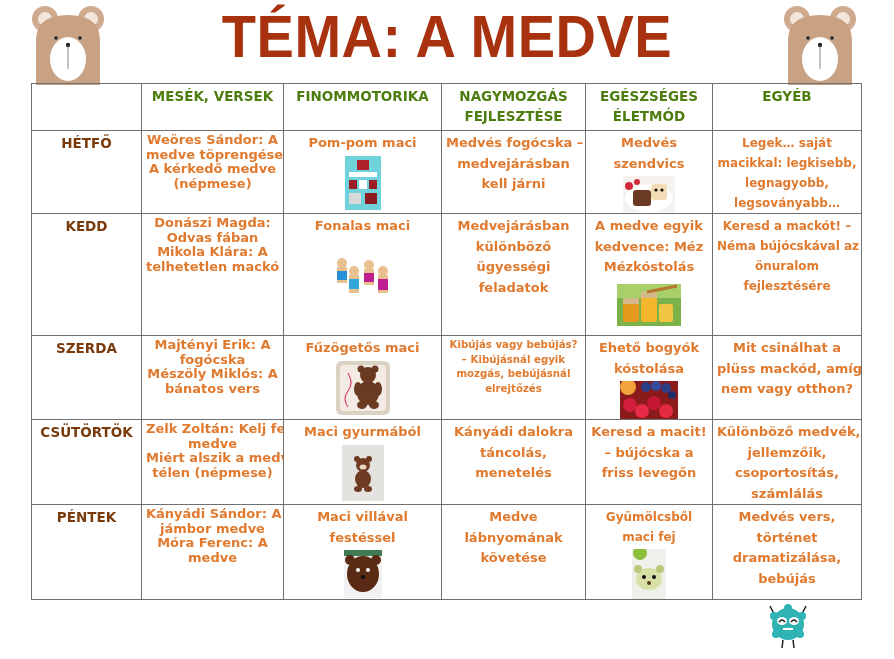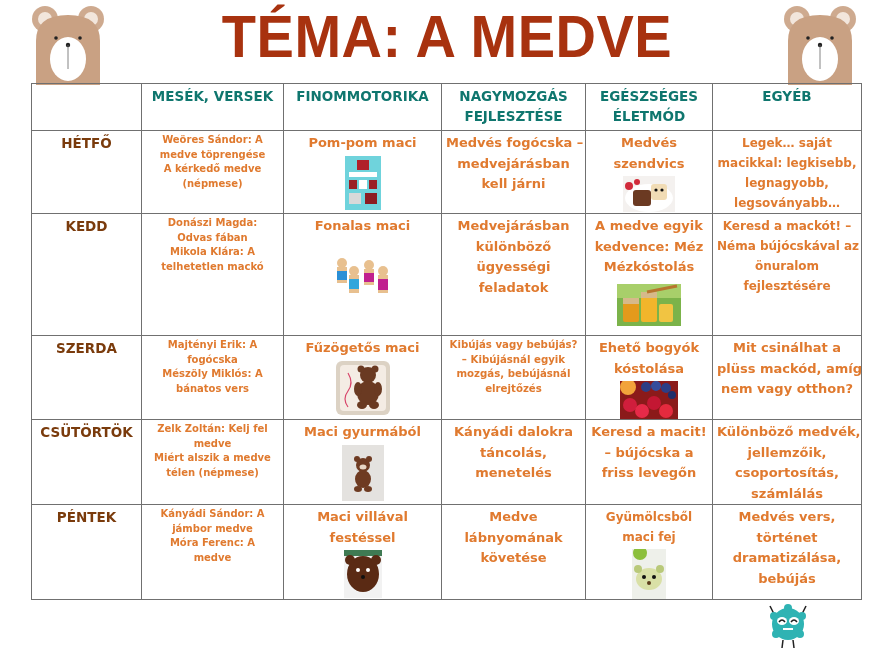--- a/index.html
+++ b/index.html
@@ -18,24 +18,24 @@
 
   table.plan {
     position: absolute; left: 31px; top: 83px;
     border-collapse: collapse; table-layout: fixed;
     width: 830px;
   }
   table.plan td, table.plan th {
     border: 1.3px solid #707070; vertical-align: top; text-align: center;
     padding: 2px 4px 0 4px; overflow: hidden;
   }
-  th { font-weight: bold; color: #0f766e; font-size: 13.5px; line-height: 20px; font-family: "DejaVu Sans", sans-serif; }
+  th { font-weight: bold; color: #4d7c0f; font-size: 13.5px; line-height: 20px; font-family: "DejaVu Sans", sans-serif; }
   td.day { font-weight: bold; color: #7a3b0c; font-size: 13.5px; line-height: 20px; padding-top: 4px; }
   .c { color: #e07a2f; font-weight: bold; font-family: "DejaVu Sans", sans-serif; }
-  .c.s11 { font-size: 10px; line-height: 14.5px; padding-top: 2px; }
+  .c.s11 { font-size: 13px; line-height: 14.5px; padding-top: 2px; }
   .c.s12 { font-size: 12px; line-height: 20px; }
   .c.s10 { font-size: 10.2px; line-height: 14.5px; }
   .c.s14 { font-size: 13px; line-height: 20.5px; }
   .line { display: block; white-space: nowrap; }
 
   .pic { display: block; margin: 2px auto 0 auto; }
 
   .logo { position: absolute; left: 764px; top: 596px; width: 126px; height: 58px; }
   .logo-text { position: absolute; left: 46px; top: 6px; font-family: "DejaVu Sans", sans-serif; font-weight: bold; font-size: 17px; line-height: 19px; color: #1c1c1c; letter-spacing: -0.5px; }
 </style>

